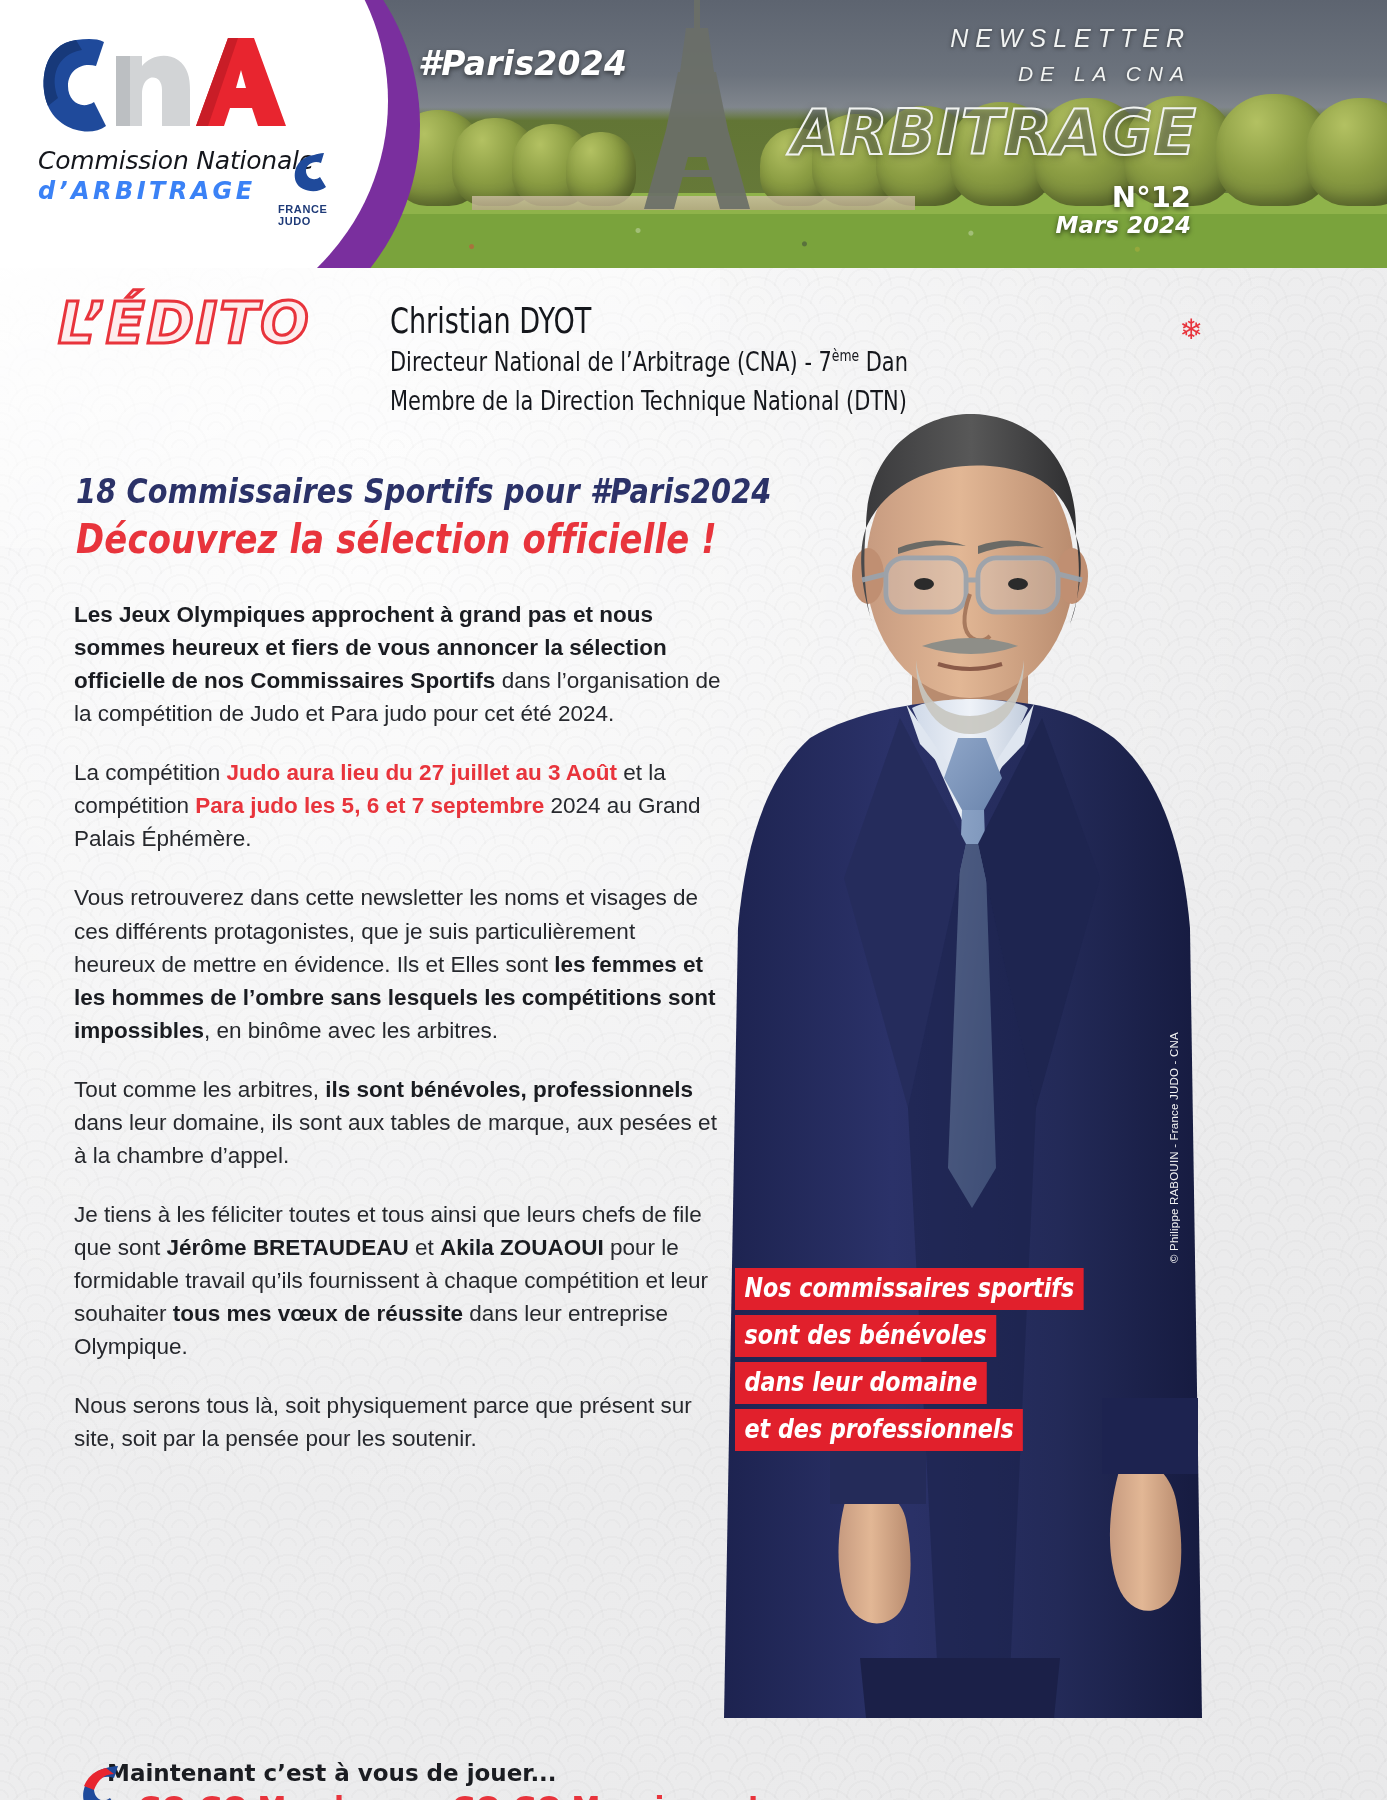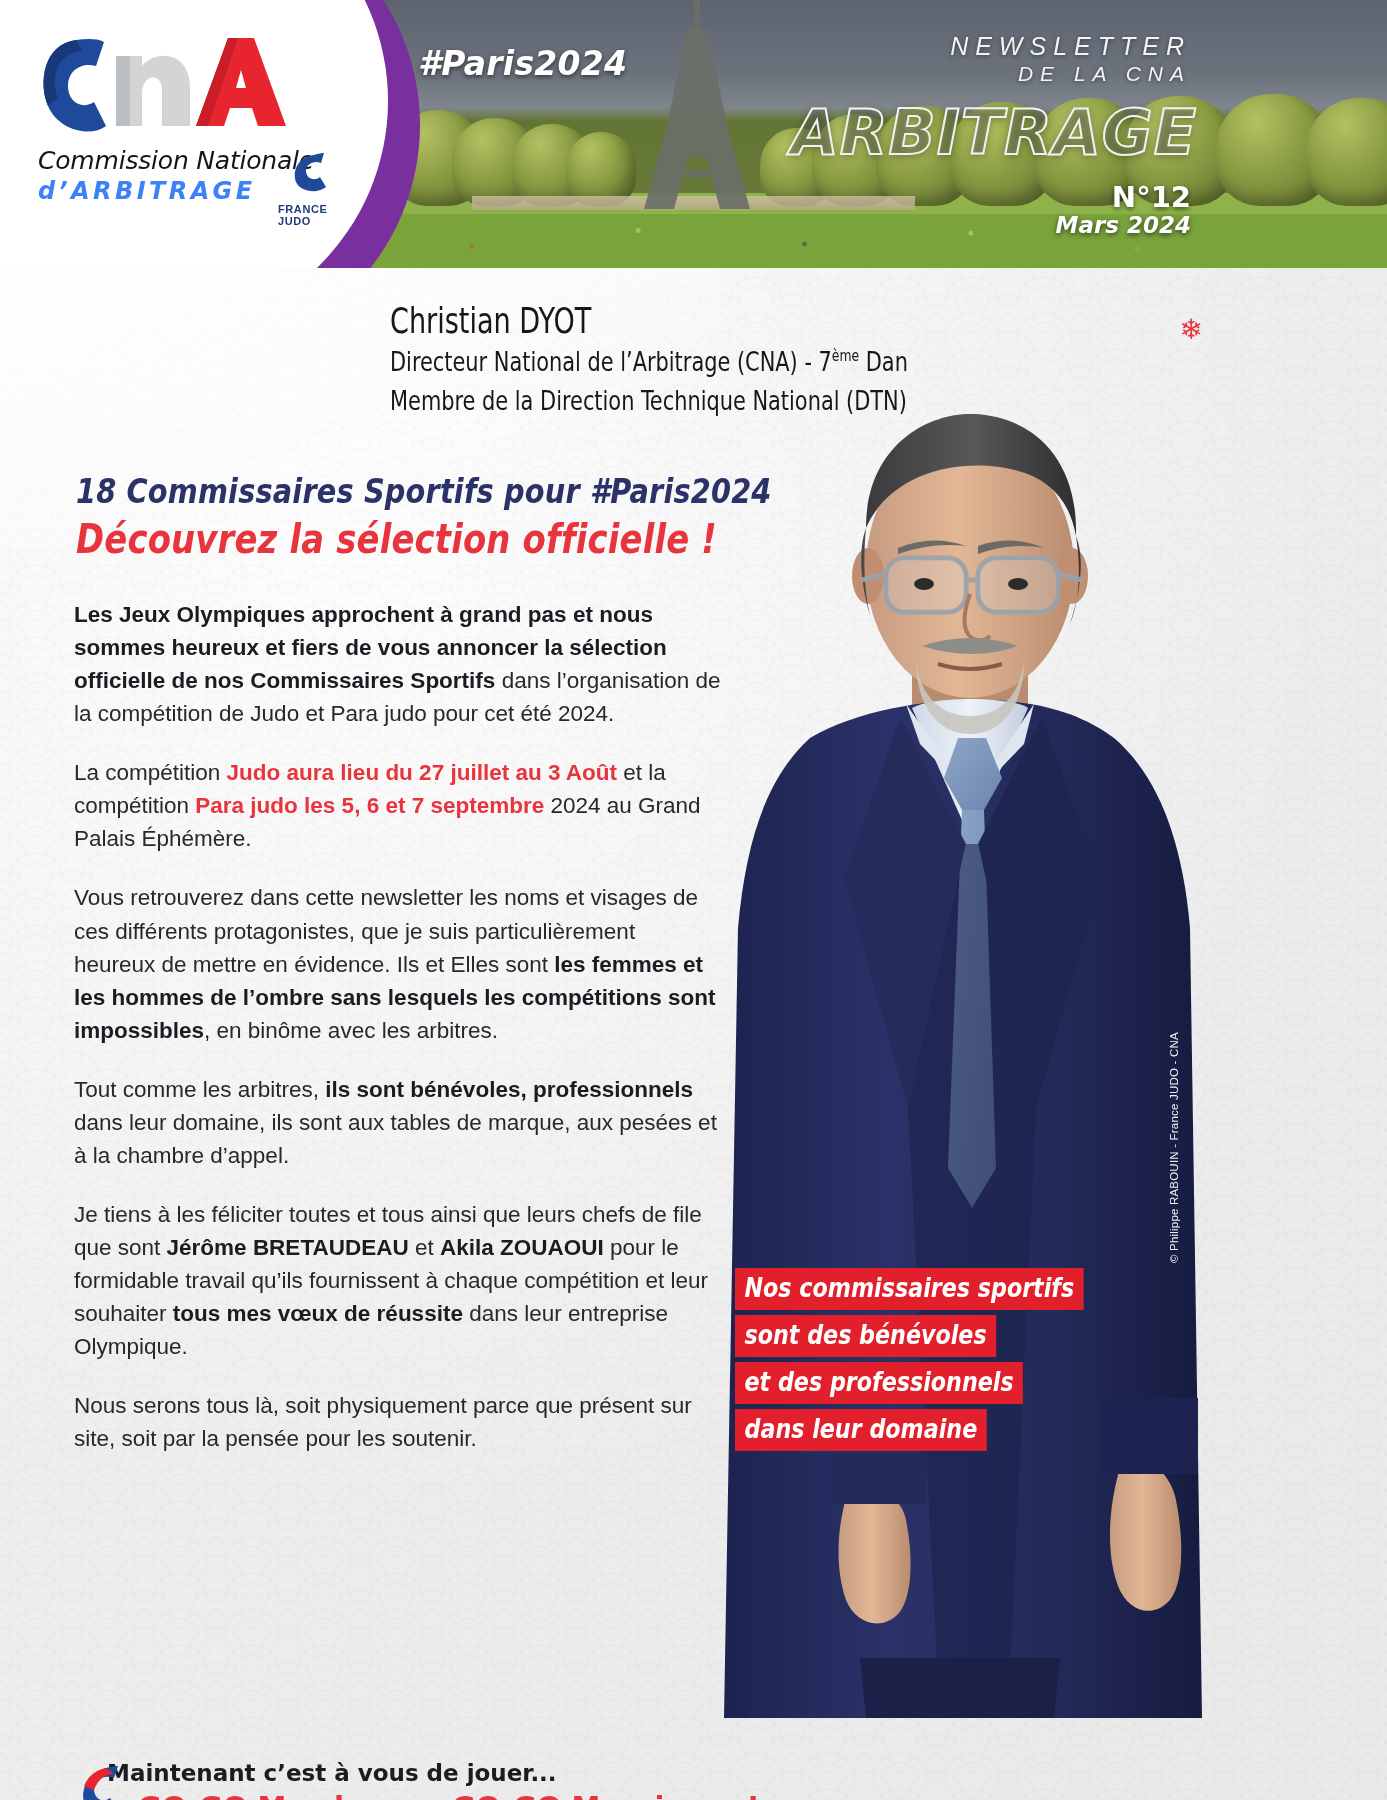--- a/index.html
+++ b/index.html
@@ -95,21 +95,21 @@
     font-weight:bold; font-style:italic; font-size:33px; color:#ffffff;
     text-shadow:0 2px 5px rgba(0,0,0,.55);
     letter-spacing:.3px;
   }
   .nl-line1, .nl-line2 {
     position:absolute; color:#f2f4f3;
     font-family:"Liberation Sans", sans-serif;
     font-style:italic; font-weight:300;
     text-shadow:0 1px 4px rgba(0,0,0,.5);
   }
-  .nl-line1 { right:196px; top:32px; font-size:25px; letter-spacing:7px; }
+  .nl-line1 { right:196px; top:24px; font-size:25px; letter-spacing:7px; }
   .nl-line2 { right:196px; top:62px; font-size:21px; letter-spacing:7px; }
   .nl-title {
     position:absolute; right:190px; top:96px;
     font-family:"DejaVu Sans", sans-serif;
     font-weight:bold; font-style:italic; font-size:62px;
     letter-spacing:1px;
     color:rgba(120,126,118,.30);
     -webkit-text-stroke:2px #f0f2f0;
     text-shadow:0 2px 8px rgba(0,0,0,.35);
     margin-left:45px;
@@ -333,20 +333,21 @@
   <div class="nl-title">ARBITRAGE</div>
   <div class="nl-num">N°12</div>
   <div class="nl-date">Mars 2024</div>
 </div>
 
 <div class="page">
   <div class="page-pattern"></div>
   <div class="page-pattern offset"></div>
   <div class="page-sheen"></div>
 
+  <div class="edito">L’ÉDITO</div>
 
   <div class="byline">
     <div class="byline-name">Christian DYOT</div>
     <div class="byline-role">
       <span>Directeur National de l’Arbitrage (CNA)  - 7</span><sup>ème</sup><span> Dan</span>
     </div>
     <div class="byline-role">Membre de la Direction Technique National (DTN)</div>
   </div>
 
   <div class="jp-mark">❄</div>
@@ -450,22 +451,22 @@
 
       <path d="M170 1250 h200 l-6 60 h-188z" fill="#1b2048"></path>
     </svg>
   </div>
 
   <div class="copyright">© Philippe RABOUIN - France JUDO - CNA</div>
 
   <div class="quote">
     <div><span>Nos commissaires sportifs</span></div>
     <div><span>sont des bénévoles</span></div>
+    <div><span>dans leur domaine</span></div>
     <div><span>et des professionnels</span></div>
-    <div><span>dans leur domaine</span></div>
   </div>
 
   <div class="col">
     <p>
       <b>Les Jeux Olympiques approchent à grand pas et nous sommes heureux et fiers de vous annoncer la sélection officielle de nos Commissaires Sportifs</b><span> dans l’organisation de la compétition de Judo et Para judo pour cet été 2024.</span>
     </p>
     <p>
       <span>La compétition </span><span class="red">Judo aura lieu du 27 juillet au 3 Août</span><span> et la compétition </span><span class="red">Para judo les 5, 6 et 7 septembre</span><span> 2024 au Grand Palais Éphémère.</span>
     </p>
     <p>

